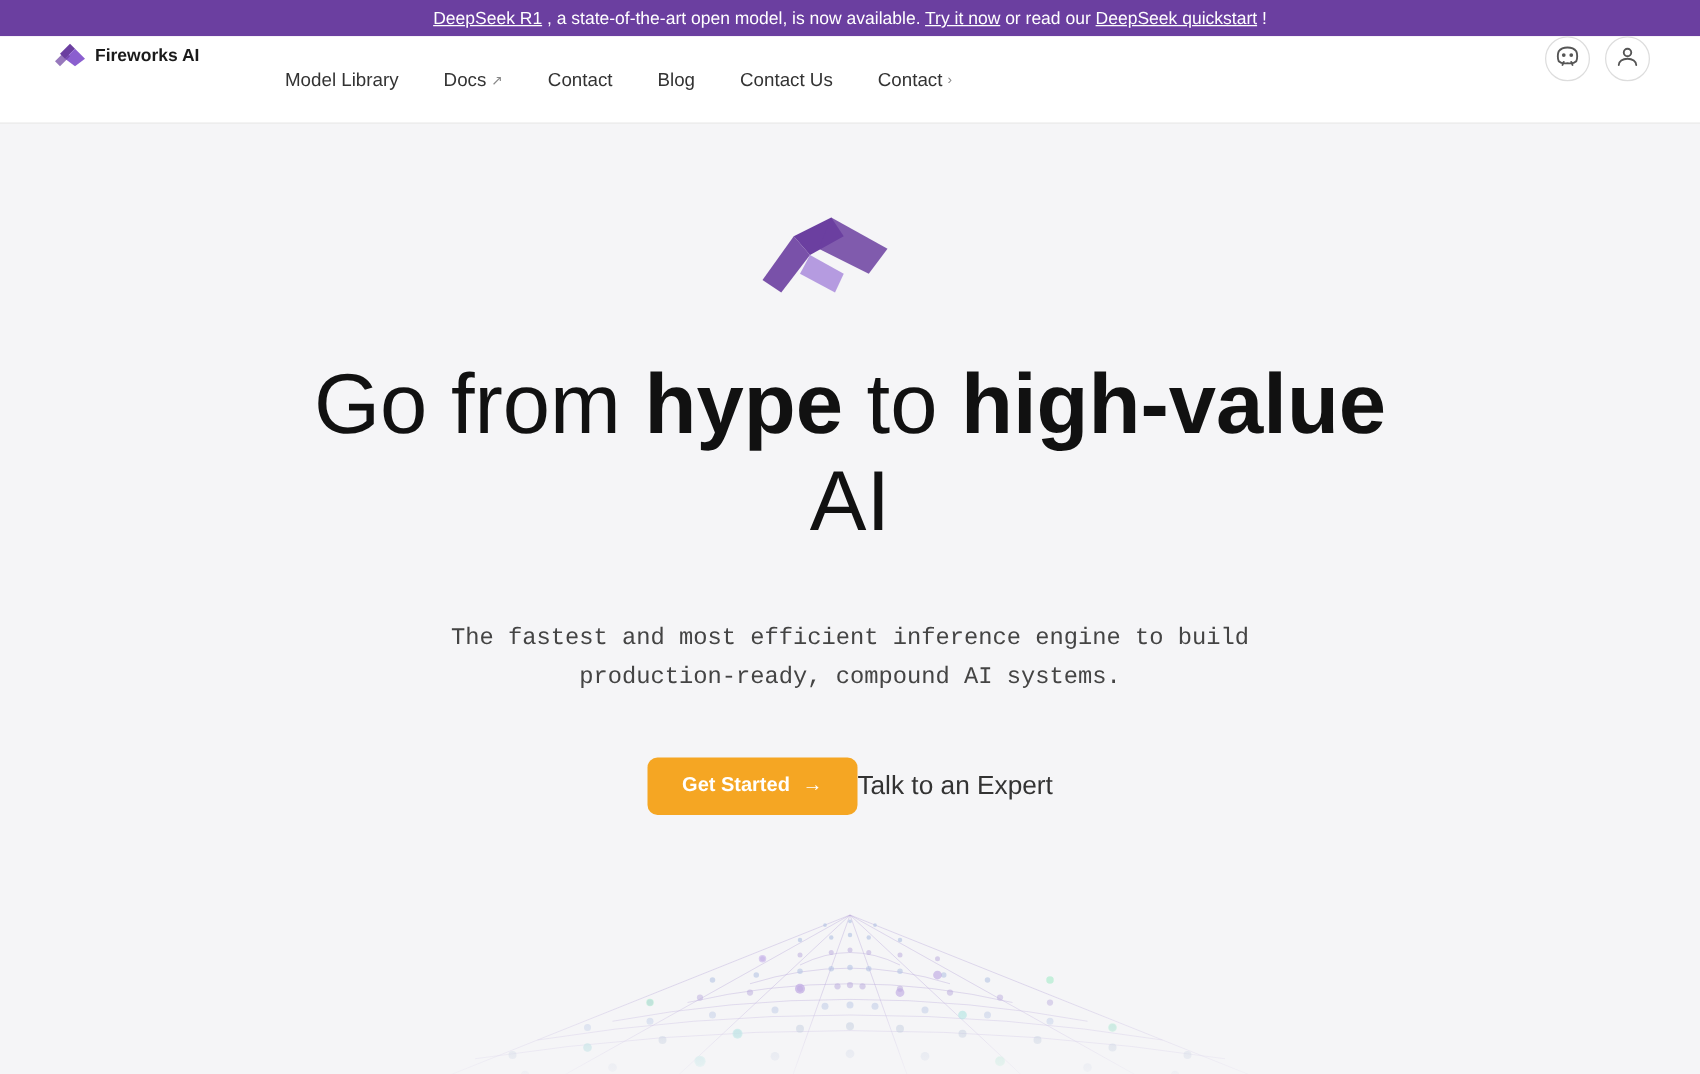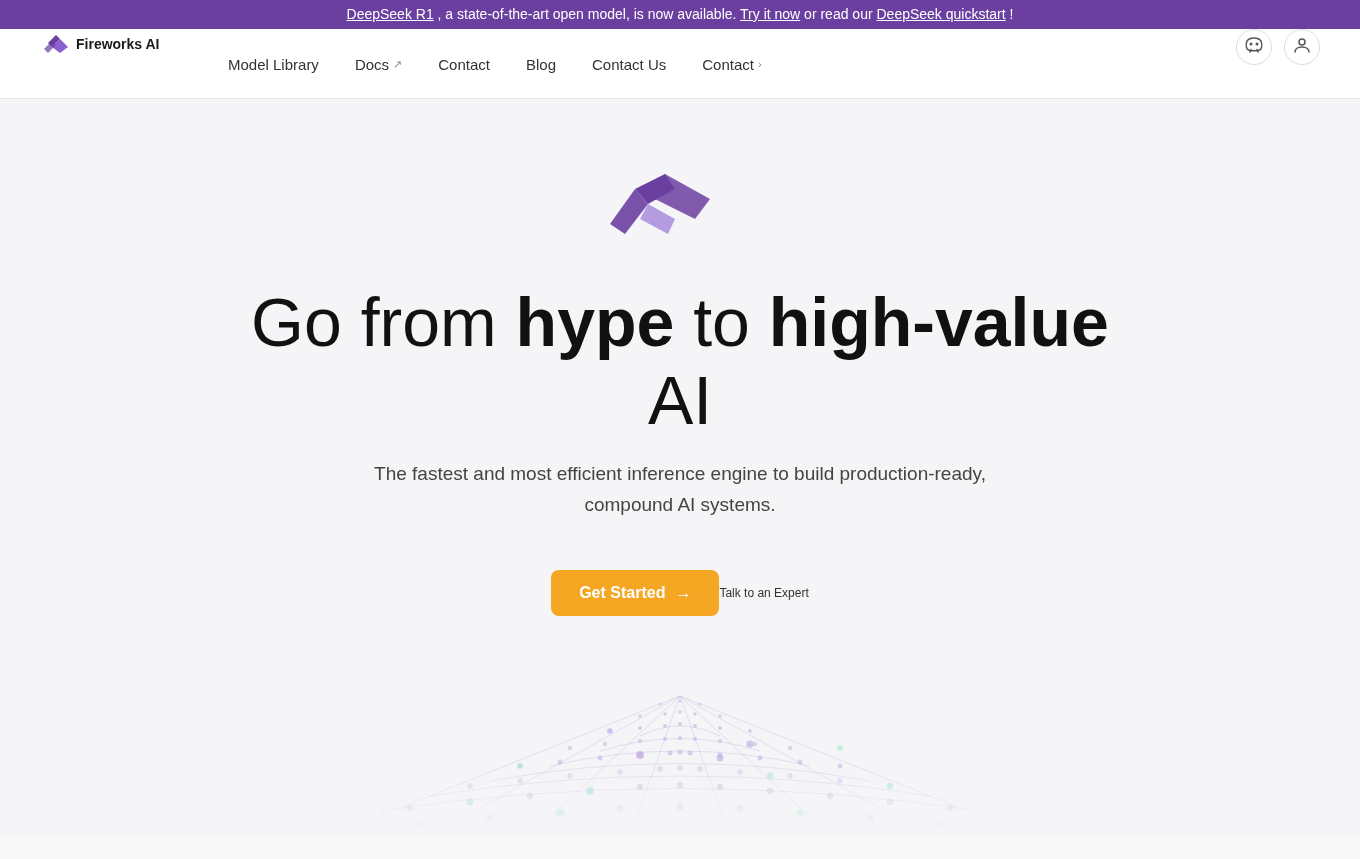--- a/index.html
+++ b/index.html
@@ -94,32 +94,33 @@
     #hero-logo {
       margin-bottom: 30px;
     }
 
     #hero-title {
       font-size: 68px;
       font-weight: 400;
       text-align: center;
       color: #111;
       line-height: 1.15;
-      margin-bottom: 20px;
+      margin-bottom: 55px;
       max-width: 900px;
     }
     #hero-title .bold { font-weight: 700; }
 
     #hero-subtitle {
       font-size: 19px;
       color: #444;
       text-align: center;
       max-width: 700px;
       margin-bottom: 50px;
       line-height: 1.6;
+      font-family: Liberation Mono, monospace;
     }
 
     #hero-cta {
       display: flex;
       align-items: center;
       margin-bottom: 60px;
     }
 
     #get-started-btn {
       background: #f5a623;
@@ -131,21 +132,21 @@
       font-weight: 600;
       cursor: pointer;
       display: flex;
       align-items: center;
       gap: 10px;
       text-decoration: none;
     }
     #get-started-btn .arrow { font-size: 16px; }
 
     #talk-expert-link {
-      font-size: 12px;
+      font-size: 21px;
       color: #333;
       cursor: pointer;
       text-decoration: none;
       font-weight: 500;
     }
 
     
     #grid-illustration {
       width: 100%;
       max-width: 900px;

